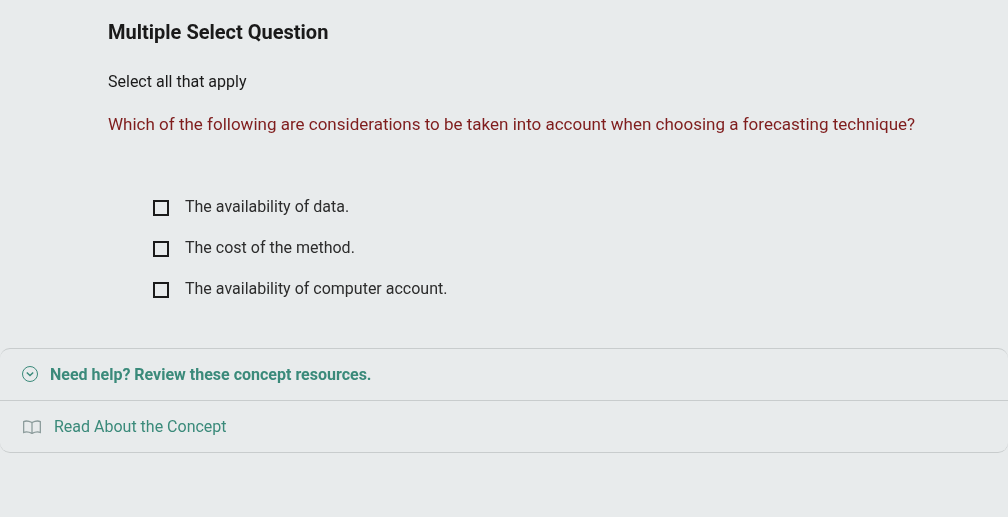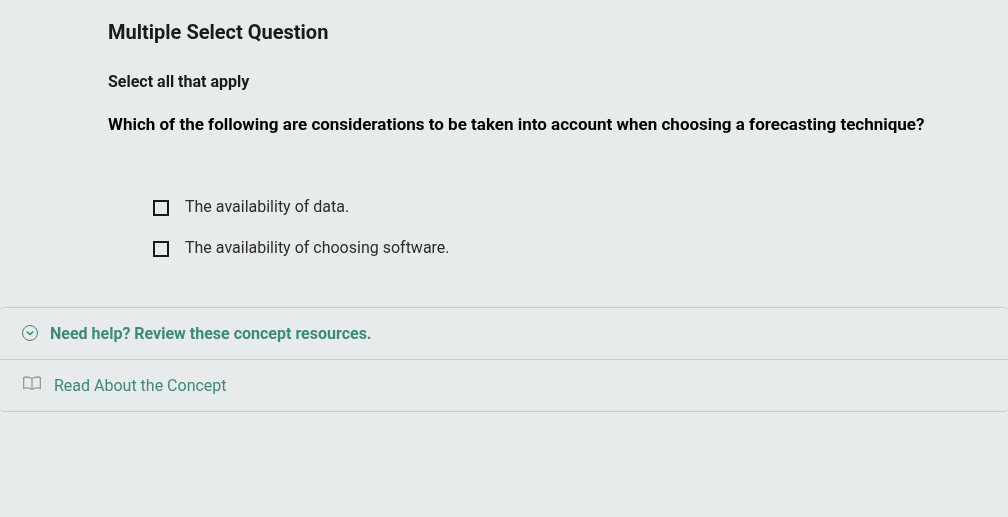--- a/index.html
+++ b/index.html
@@ -21,28 +21,28 @@
       padding-right: 20px;
     }
     .question-type {
       font-size: 20px;
       font-weight: 700;
       color: #1a1a1a;
       margin-bottom: 28px;
     }
     .instruction {
       font-size: 16px;
-      font-weight: 700;
+      font-weight: 400;
       color: #1a1a1a;
       margin-bottom: 22px;
     }
     .question-text {
       font-size: 17px;
-      font-weight: 700;
-      color: #000000;
+      font-weight: 400;
+      color: #7f1d1d;
       margin-bottom: 60px;
       line-height: 1.4;
     }
     .options {
       padding-left: 45px;
     }
     .option-row {
       display: flex;
       align-items: flex-end;
       margin-bottom: 22px;
@@ -58,21 +58,21 @@
     }
     .option-label {
       font-size: 16px;
       color: #2c2c2c;
     }
     .help-section {
       margin-top: 50px;
       border: 1px solid #c8cccd;
       border-left: none;
       border-right: none;
-      border-radius: 4px;
+      border-radius: 10px;
     }
     .help-header {
       display: flex;
       align-items: center;
       padding: 16px 22px;
       border-bottom: 1px solid #c8cccd;
       cursor: pointer;
     }
     .expand-icon {
       width: 16px;
@@ -89,21 +89,21 @@
       width: 8px;
       height: 8px;
     }
     .help-title {
       font-size: 16px;
       font-weight: 700;
       color: #3a8a7a;
     }
     .help-link-row {
       display: flex;
-      align-items: flex-start;
+      align-items: flex-end;
       padding: 16px 22px;
       cursor: pointer;
     }
     .book-icon {
       width: 20px;
       height: 16px;
       margin-right: 12px;
       flex-shrink: 0;
       display: flex;
       align-items: center;
@@ -122,21 +122,25 @@
   <div class="instruction">Select all that apply</div>
   <div class="question-text">Which of the following are considerations to be taken into account when choosing a forecasting technique?</div>
 
   <div class="options">
     <div class="option-row">
       <div class="checkbox"></div>
       <span class="option-label">The availability of data.</span>
     </div>
     <div class="option-row">
       <div class="checkbox"></div>
-      <span class="option-label">The availability of choosing software.</span>
+      <span class="option-label">The cost of the method.</span>
+    </div>
+    <div class="option-row">
+      <div class="checkbox"></div>
+      <span class="option-label">The availability of computer account.</span>
     </div>
   </div>
 </div>
 
 <div class="help-section">
   <div class="help-header">
     <span class="expand-icon">
       <svg viewBox="0 0 10 10" fill="none" stroke="#3a8a7a" stroke-width="1.8">
         <polyline points="1,3 5,7 9,3"></polyline>
       </svg>

